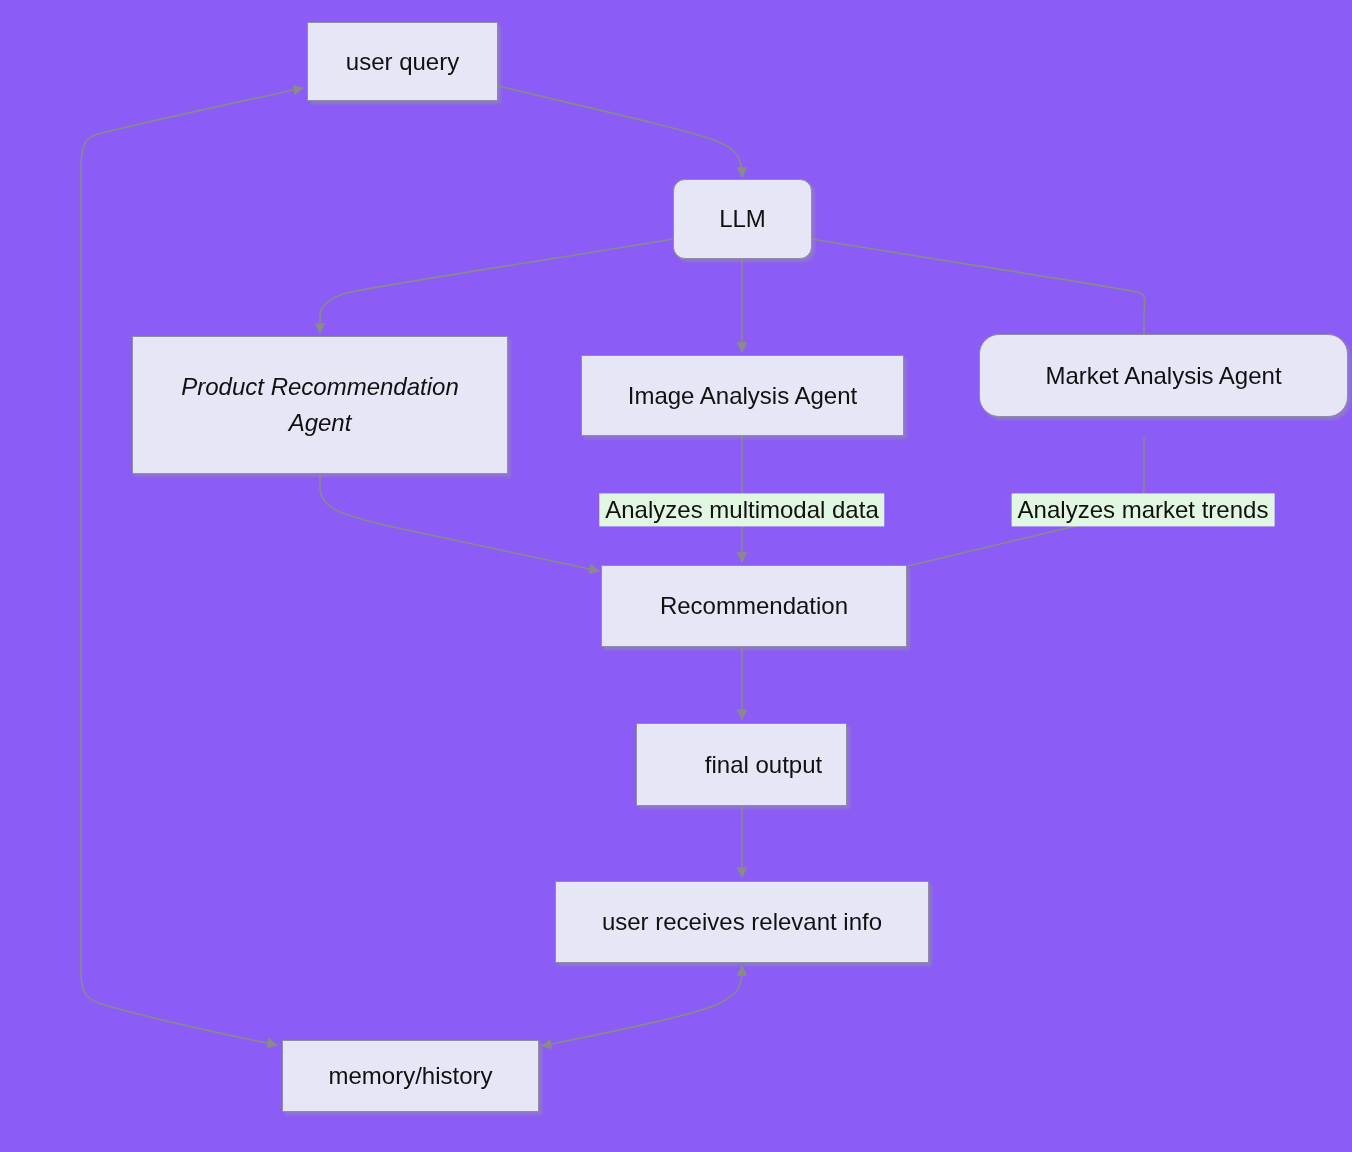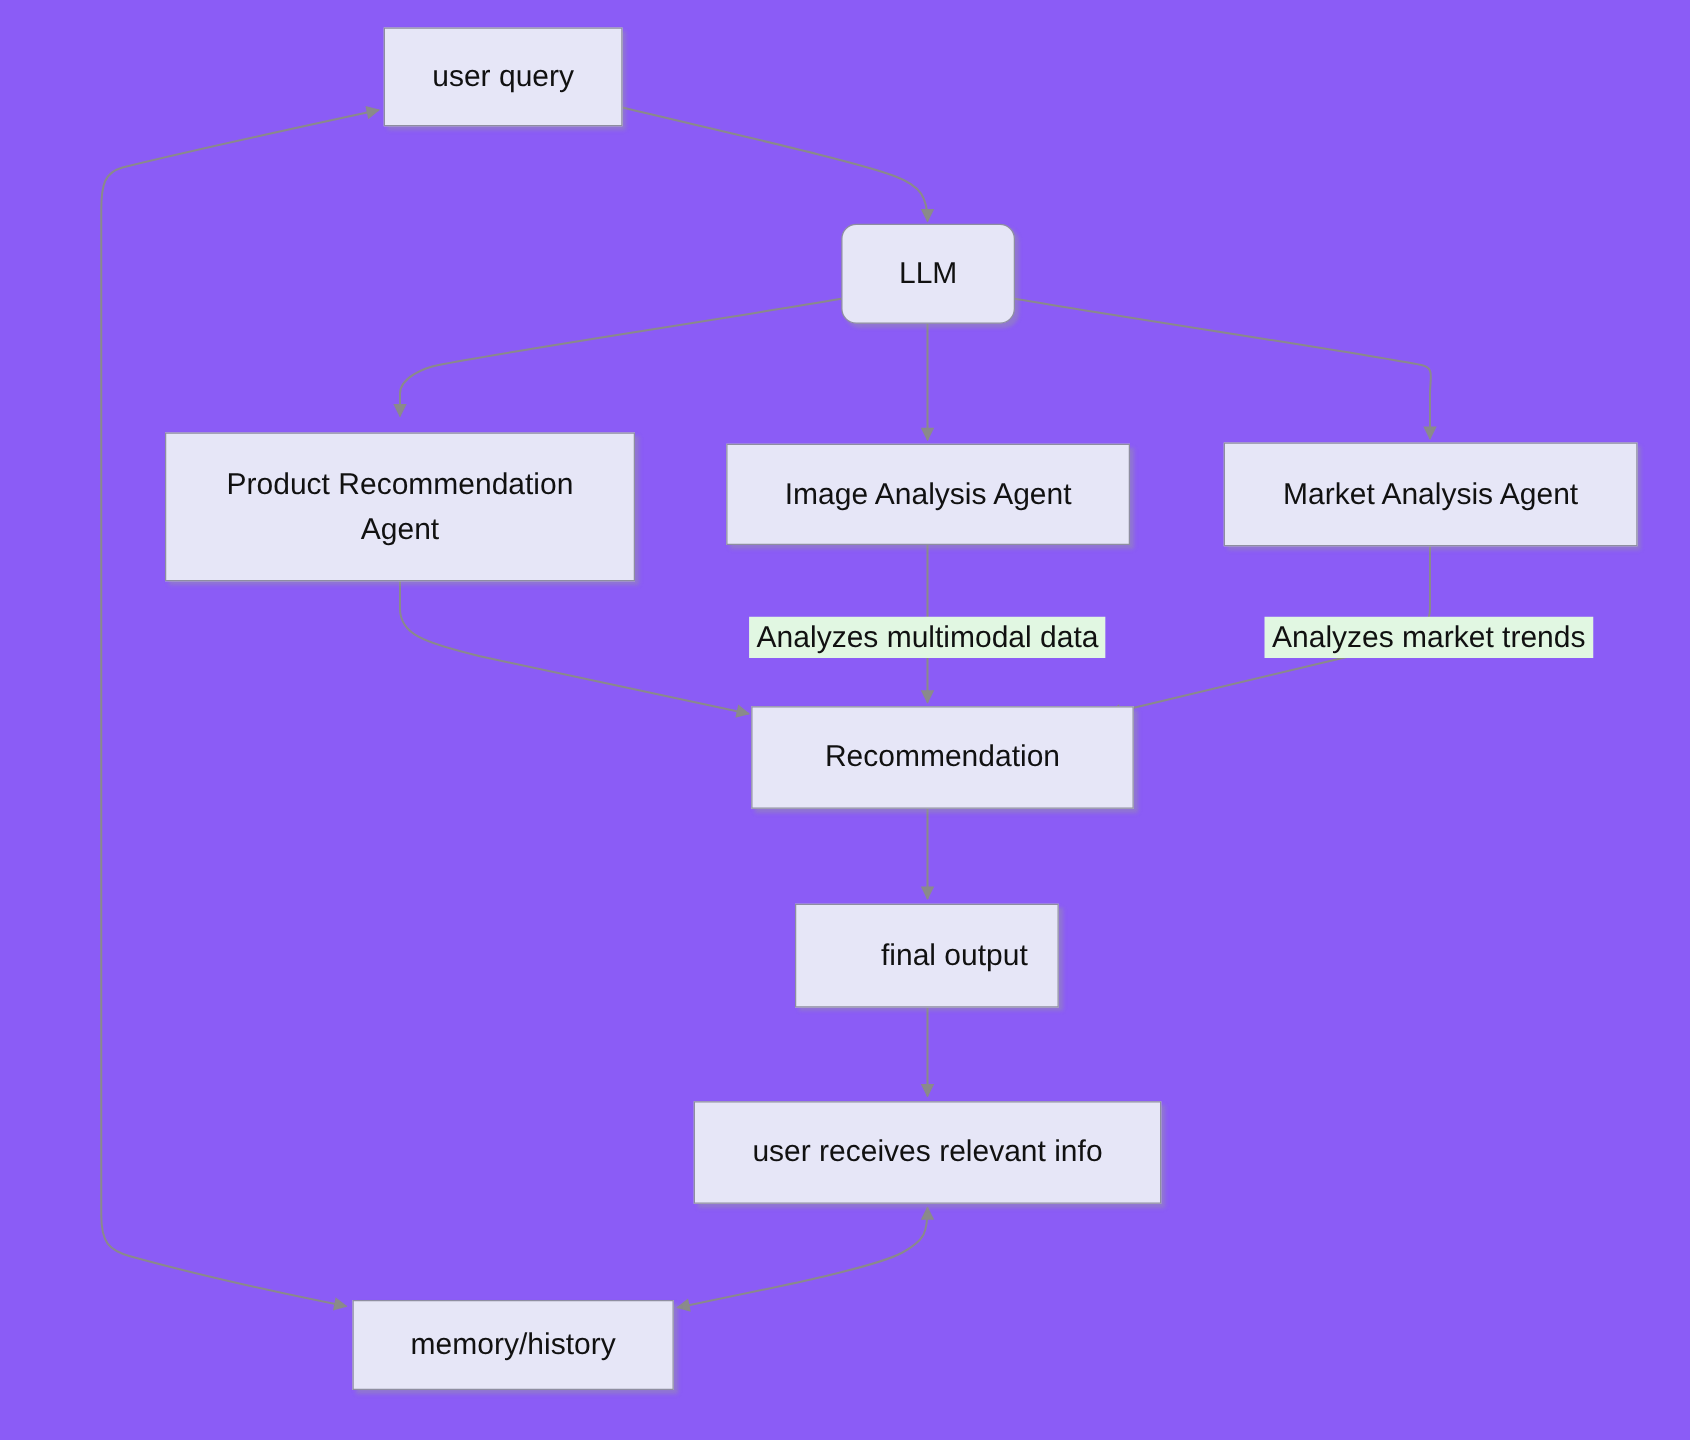--- a/index.html
+++ b/index.html
@@ -43,23 +43,23 @@
     background: #e1f7e2;
     color: #111111;
     font-size: 24px;
     line-height: 1.3;
     padding: 1px 6px;
     white-space: nowrap;
   }
   
   .node-user-query   { left: 307px;  top: 22px;   width: 191px; height: 79px;  }
   .node-llm          { left: 673px;  top: 179px;  width: 139px; height: 80px; border-radius: 12px;  }
-  .node-pra          { left: 132px;  top: 346px;  width: 376px; height: 119px; }
+  .node-pra          { left: 132px;  top: 336px;  width: 376px; height: 138px; font-style: italic; }
   .node-iaa          { left: 581px;  top: 355px;  width: 323px; height: 81px;  }
-  .node-maa          { left: 979px;  top: 354px;  width: 331px; height: 83px;  }
+  .node-maa          { left: 979px;  top: 334px;  width: 369px; height: 83px; border-radius: 20px;  }
   .node-rec          { left: 601px;  top: 565px;  width: 306px; height: 82px;  }
   .node-final        { left: 636px;  top: 723px;  width: 211px; height: 83px; padding-left: 44px;  }
   .node-receives     { left: 555px;  top: 881px;  width: 374px; height: 82px; text-align: right;  }
   .node-memory       { left: 282px;  top: 1040px; width: 257px; height: 72px;  }
   .edge-label-product    { left: 320px;  top: 510px; }
   .edge-label-multimodal { left: 742px;  top: 510px; }
   .edge-label-market     { left: 1143px; top: 510px; }
 </style>
 </head>
 <body>

